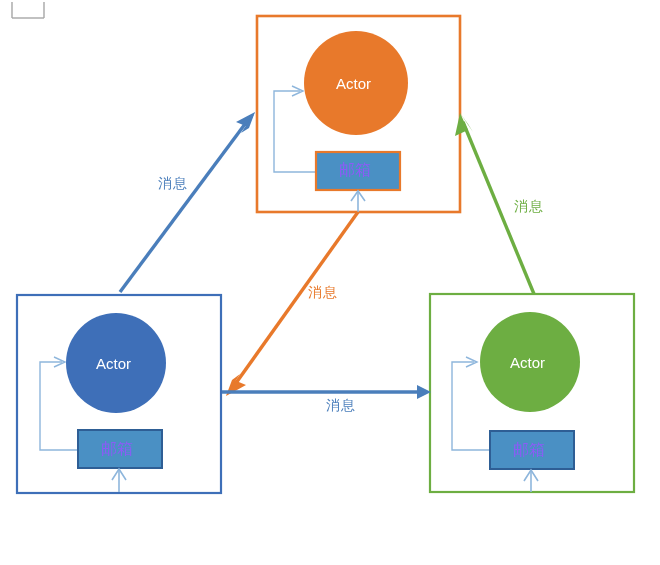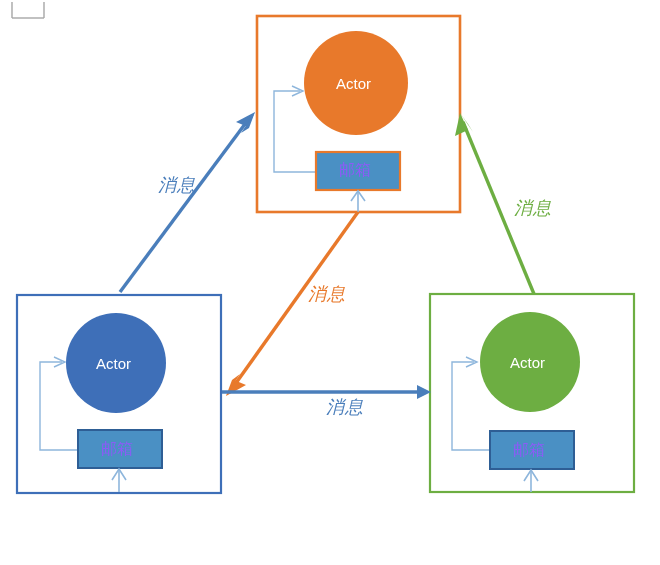--- a/index.html
+++ b/index.html
@@ -23,25 +23,24 @@
   }
   .mailbox-label{
     position:absolute;
     color:#8b5cf6;
     font-size:16px;
     line-height:1;
     white-space:nowrap;
   }
   .msg-label{
     position:absolute;
-    font-size:18px;
+    font-size:14px;
     line-height:1;
     white-space:nowrap;
     letter-spacing:1px;
-    font-style:italic;
   }
   .msg-blue{color:#4A7EBB;}
   .msg-orange{color:#E8792B;}
   .msg-green{color:#6DAE42;}
 </style>
 </head>
 <body>
 
 <div id="canvas">
 

